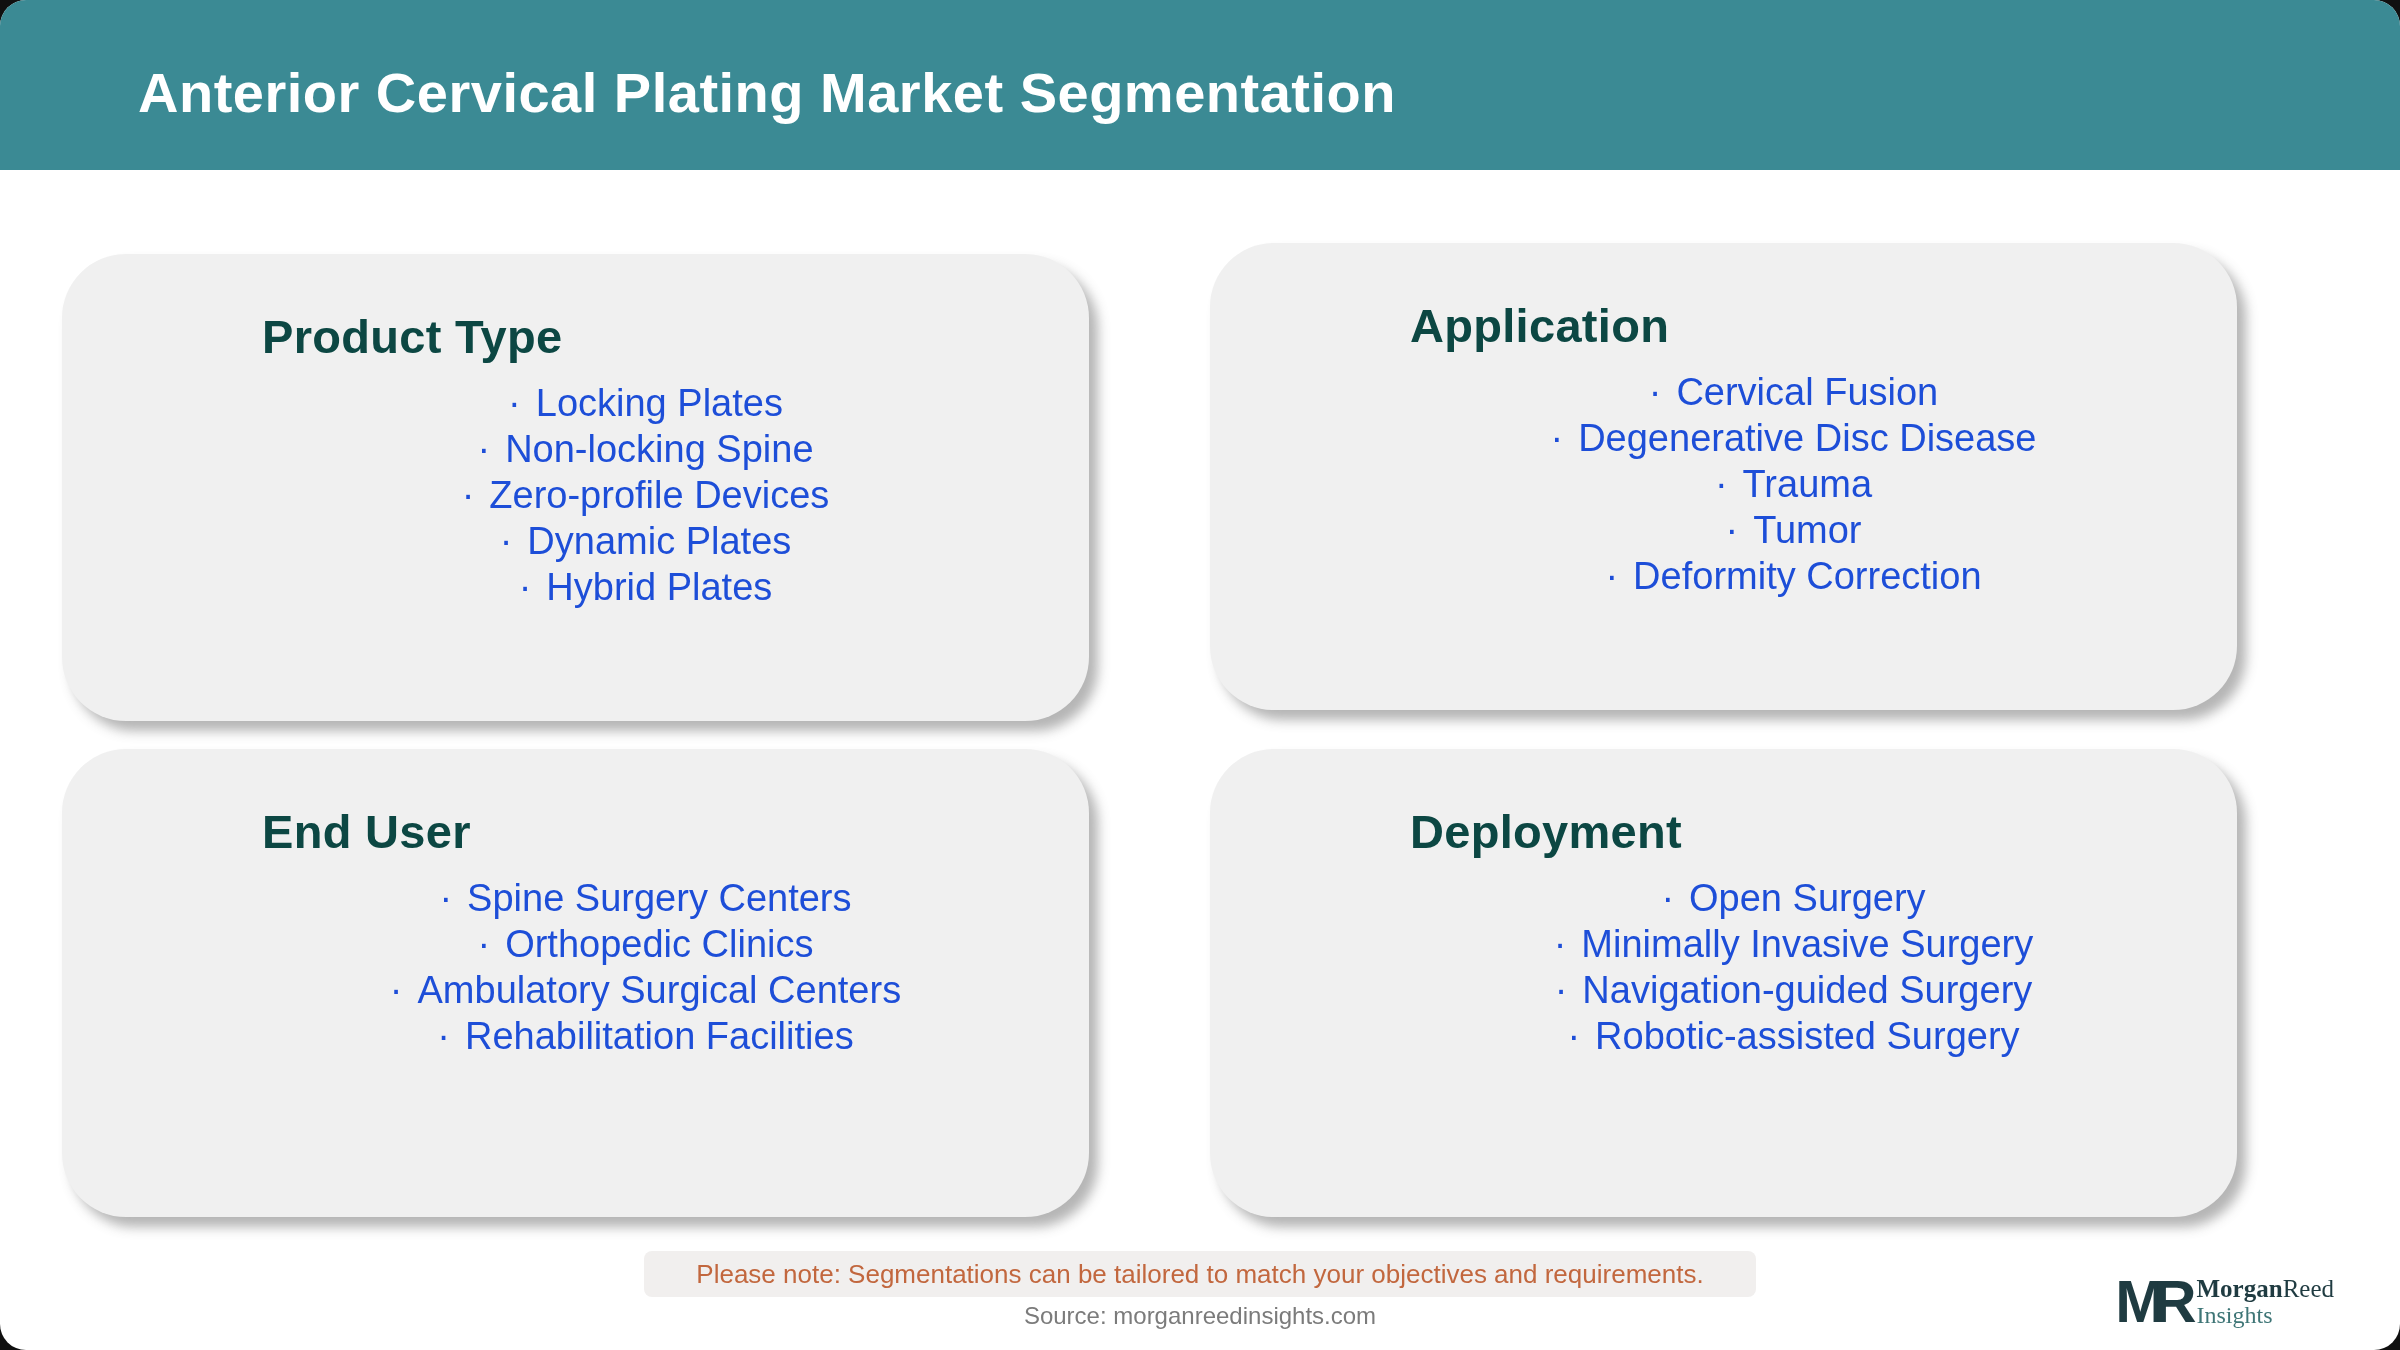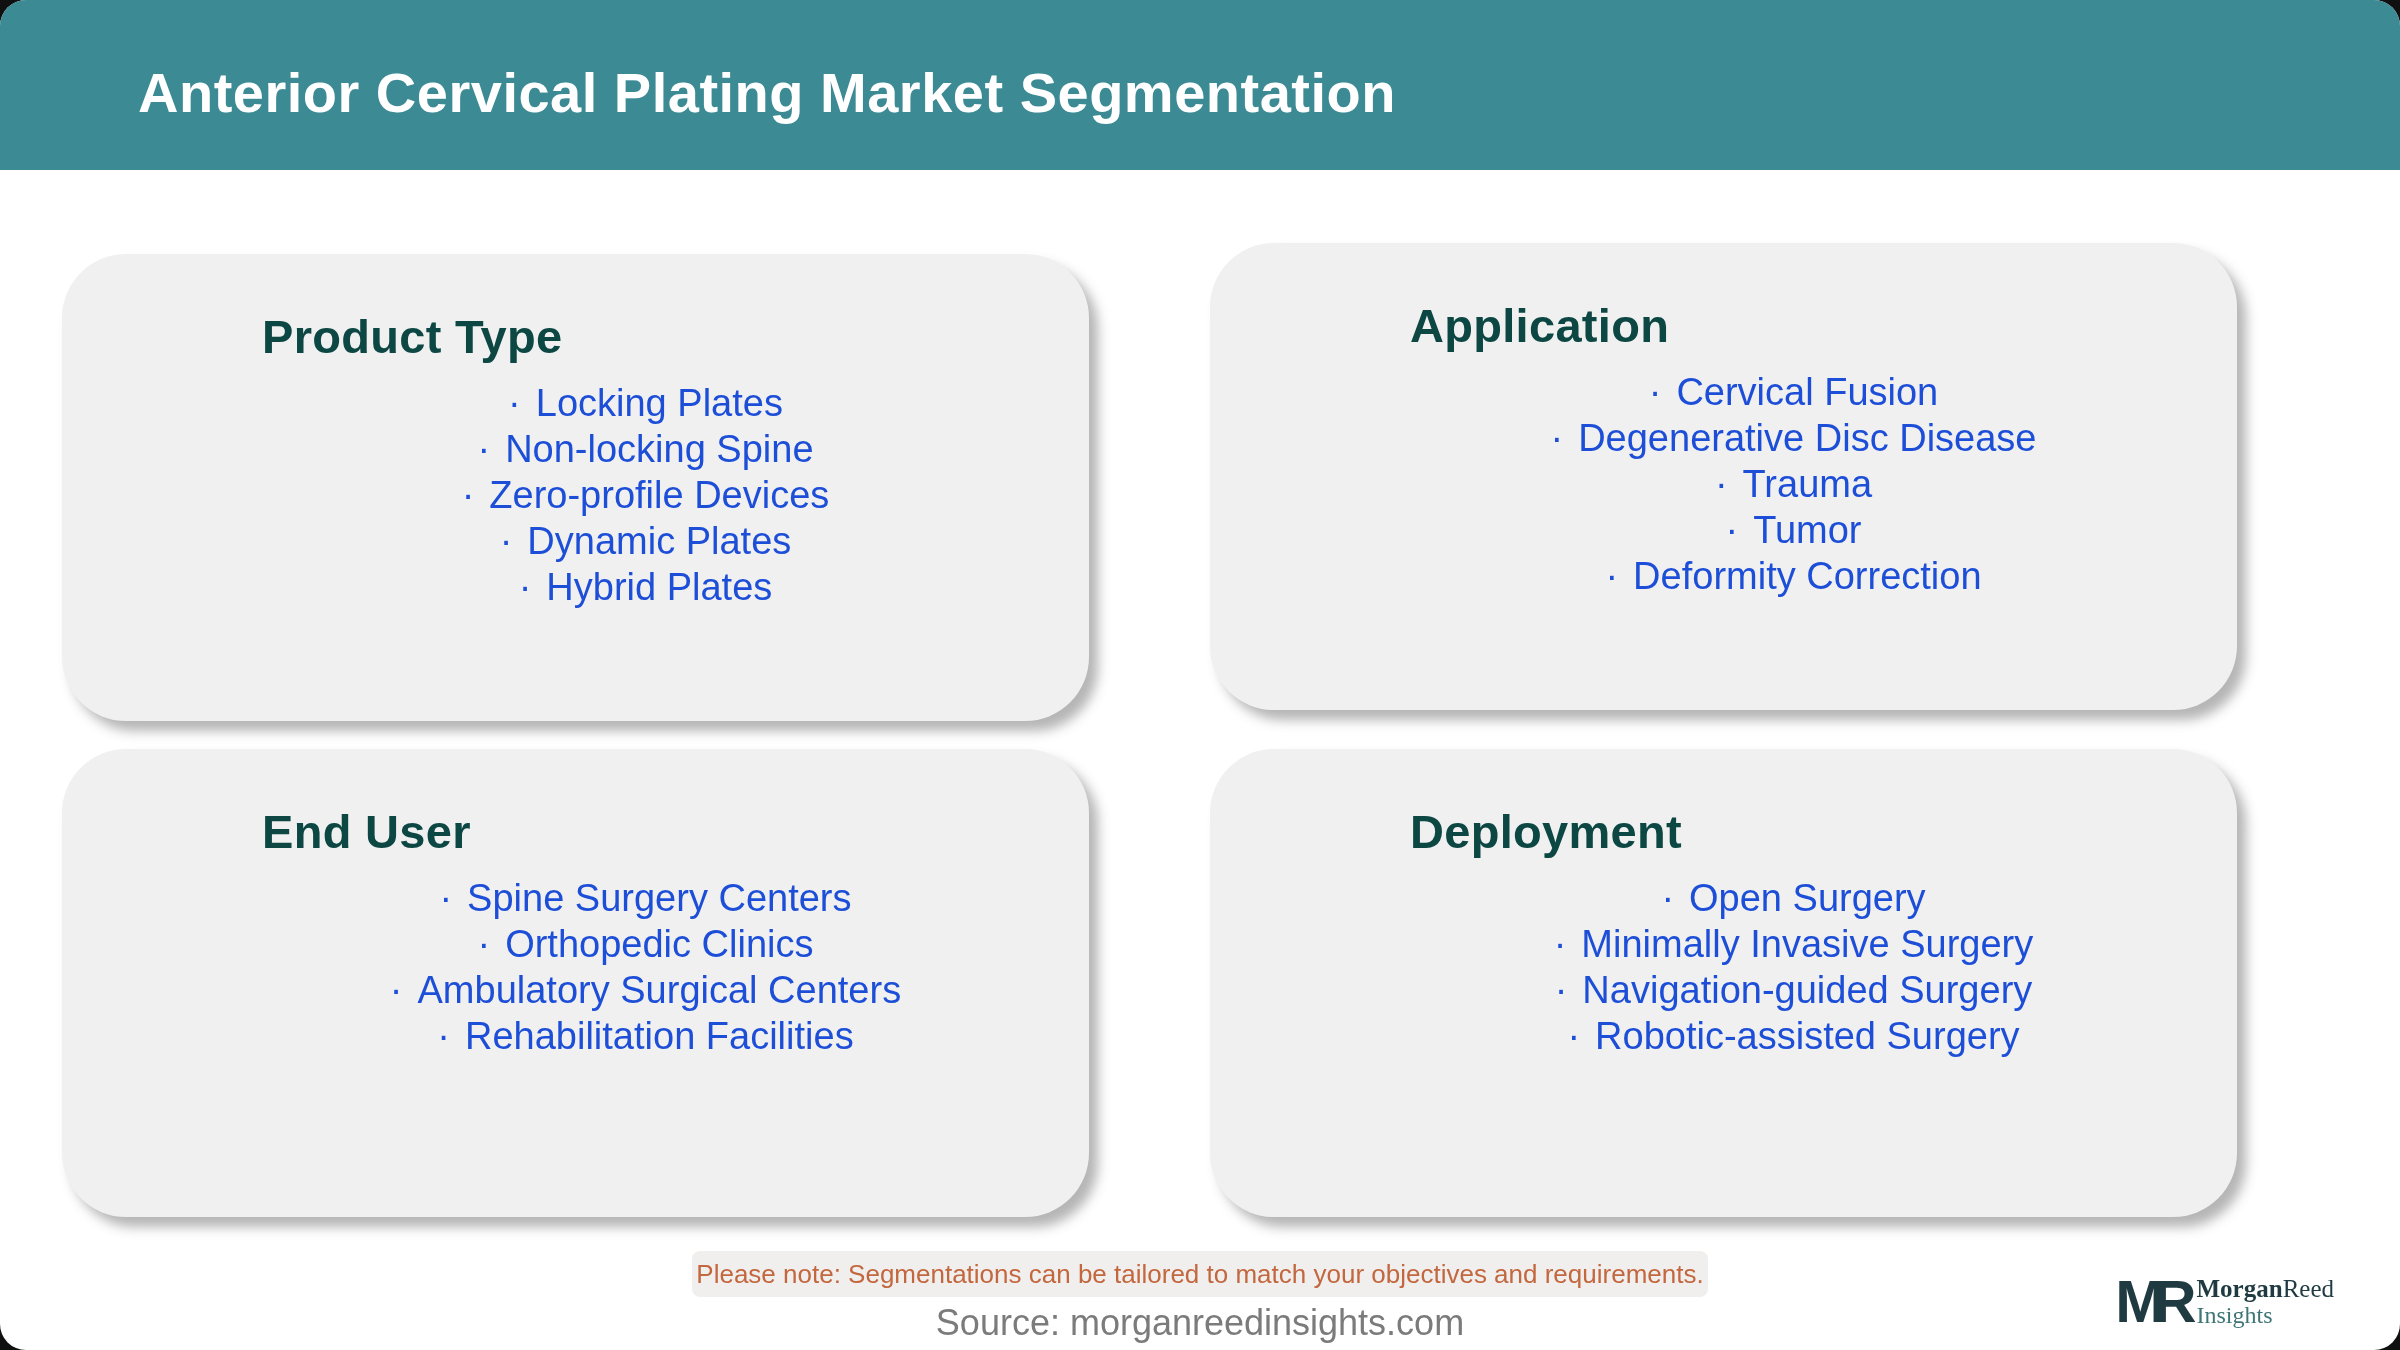--- a/index.html
+++ b/index.html
@@ -66,35 +66,35 @@
   }
   .card li::before {
     content: "\00B7";
     margin-right: 15px;
   }
   
   .note-banner {
     position: absolute;
     left: 50%; transform: translateX(-50%);
     top: 1251px;
-    width: 1016px; height: 46px;
+    width: 1112px; height: 46px;
     box-sizing: border-box;
     background: #f1efee;
     border-radius: 8px;
     text-align: center;
     line-height: 46px;
     font-size: 26px;
     color: #c2673e;
     white-space: nowrap;
   }
   .source-text {
     position: absolute;
     top: 1302px; left: 0; right: 0;
     text-align: center;
-    font-size: 36px;
+    font-size: 24px;
     color: #7b7b7b;
   }
   
   .logo {
     position: absolute;
     right: 66px; bottom: 18px;
     display: flex;
     align-items: center;
     gap: 2px;
   }

